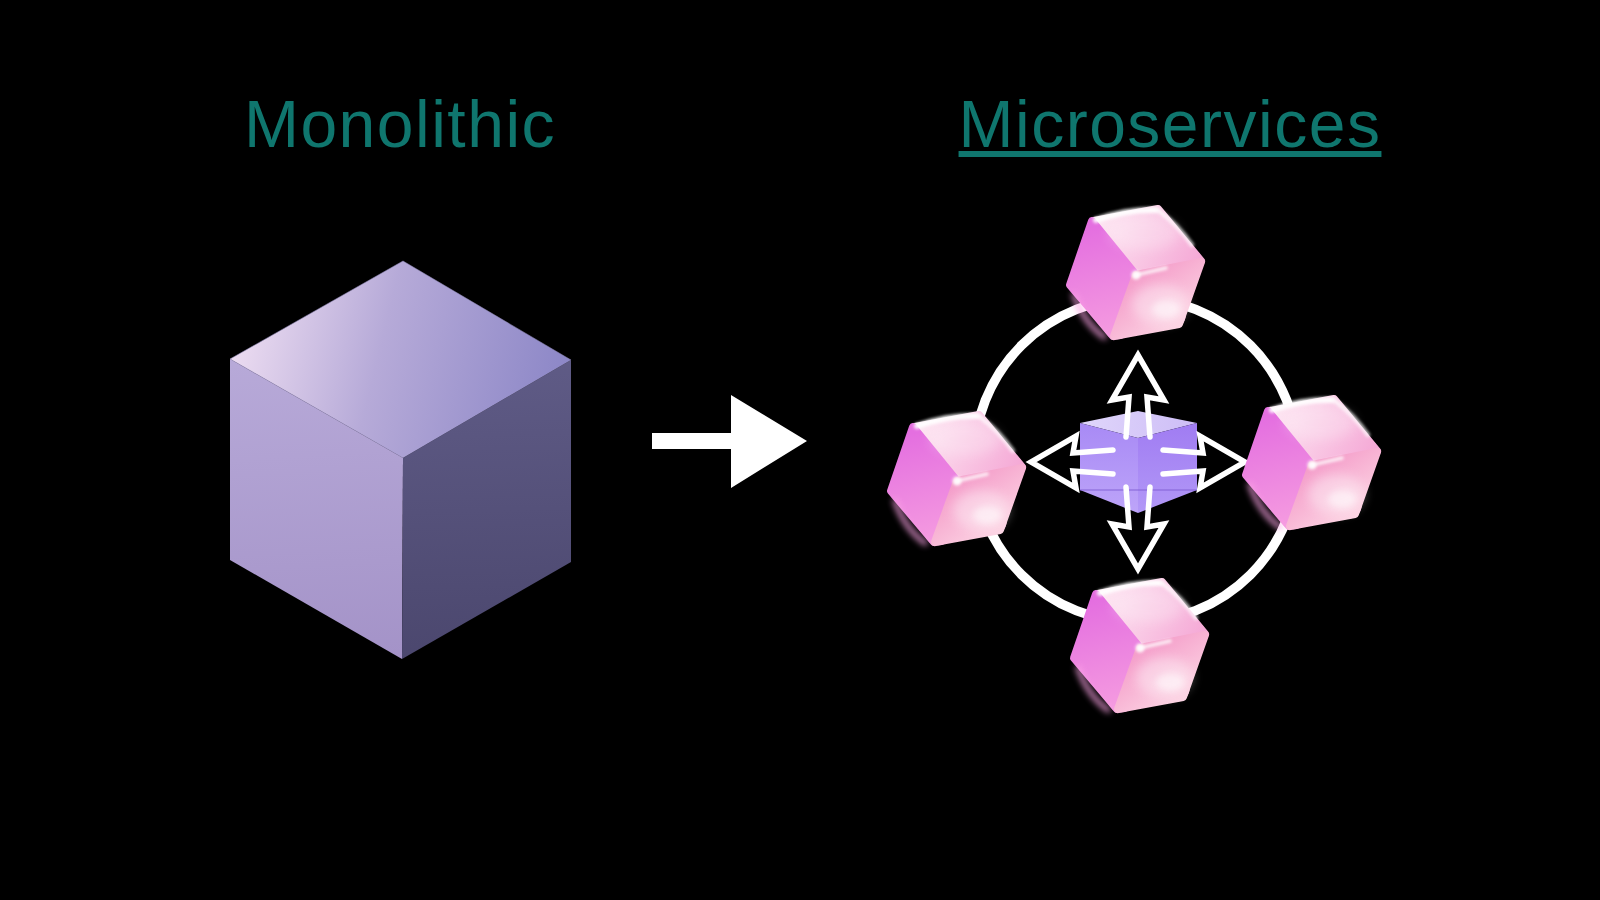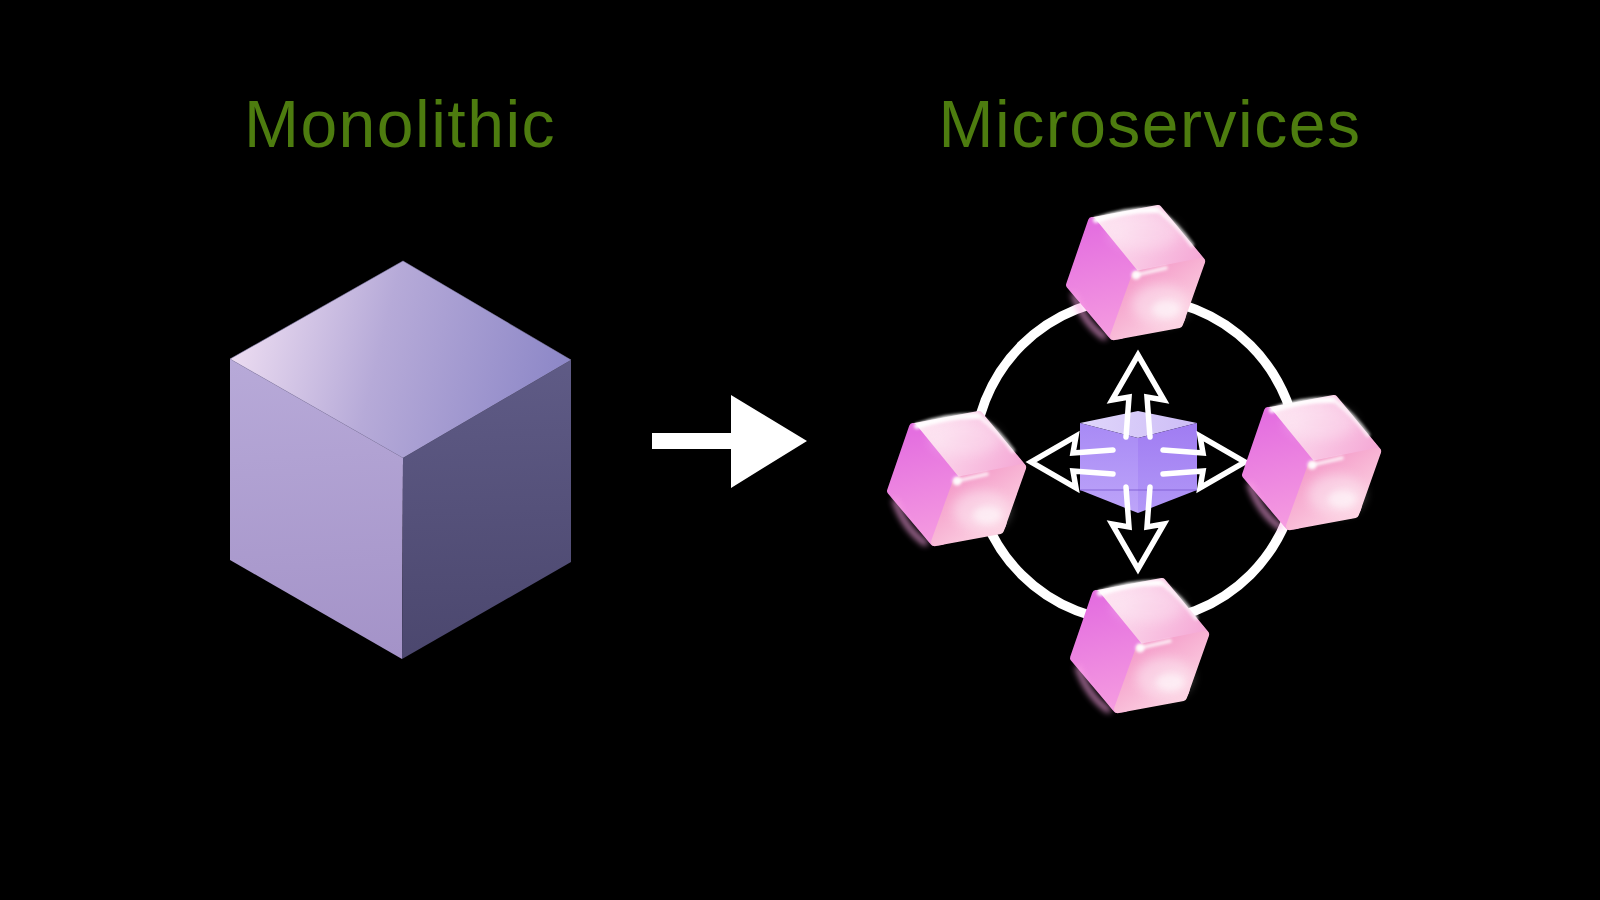--- a/index.html
+++ b/index.html
@@ -8,29 +8,29 @@
     position:relative;
     width:1600px;height:900px;
     overflow:hidden;
     background:#000;
     font-family:"Liberation Sans", sans-serif;
   }
   .stage svg.canvas{position:absolute;left:0;top:0;}
   .title{
     position:absolute;
     top:86px;
-    color:#4d7c0f;
+    color:#0f766e;
     font-size:66px;
     font-weight:500;
     letter-spacing:1.5px;
     text-align:center;
     white-space:nowrap;
   }
   .title.left{left:160px;width:480px;}
-  .title.right{left:900px;width:500px;}
+  .title.right{left:920px;width:500px;text-decoration:underline;}
 </style>
 </head>
 <body>
 
 <div class="stage">
 
   <svg class="canvas" width="1600" height="900" viewBox="0 0 1600 900">
 
     <defs>
       <filter id="blur2" x="-50%" y="-50%" width="200%" height="200%">

